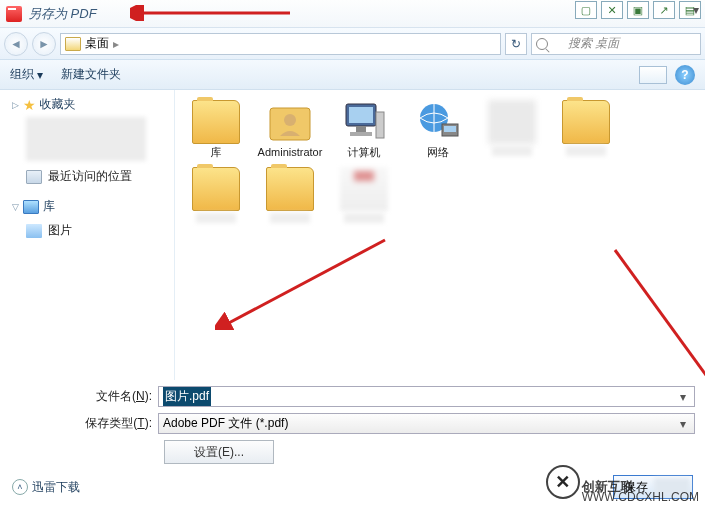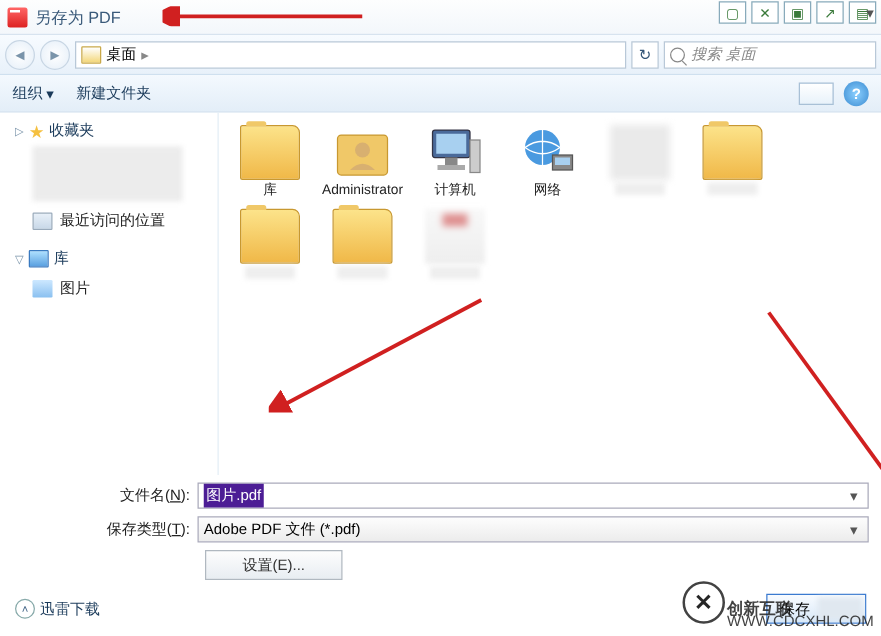--- a/index.html
+++ b/index.html
@@ -1,33 +1,33 @@
 <!DOCTYPE html>
 <html><head>
 <meta charset="utf-8">
 <style>
 * { box-sizing: border-box; margin: 0; padding: 0; font-family: "Microsoft YaHei", "SimSun", sans-serif; font-size: 12px; }
 body { width: 705px; height: 509px; background: #fff; overflow: hidden; position: relative; }
 
 .titlebar { height: 28px; background: linear-gradient(#fdfefe,#f3f7fb); border-bottom: 1px solid #d7e3ef; display: flex; align-items: center; padding: 0 6px; position: relative; }
 .titlebar .pdf-ico { width: 16px; height: 16px; background: linear-gradient(#f66,#d22); border-radius: 2px; margin-right: 6px; position: relative; }
 .titlebar .pdf-ico::after { content: ""; position: absolute; top: 2px; left: 2px; width: 8px; height: 2px; background: #fff; }
-.title-text { color: #3a5a7a; font-size: 13px; }
+.title-text { color: #3a5a7a; font-size: 13px; font-style: italic; }
 .title-arrow { position: absolute; left: 130px; top: 5px; width: 160px; height: 16px; }
 .title-arrow svg { width: 100%; height: 100%; }
 .win-ctrls { position: absolute; right: 4px; top: 1px; display: flex; gap: 4px; }
 .win-ctrls div { width: 22px; height: 18px; border: 1px solid #8ab; display: flex; align-items: center; justify-content: center; background: #fff; color: #3a7a3a; font-size: 11px; }
 
 .navrow { height: 32px; background: linear-gradient(#f7fbff,#e8f1fa); display: flex; align-items: center; padding: 0 4px; gap: 4px; border-bottom: 1px solid #cfe0ef; }
 .navbtn { width: 24px; height: 24px; border: 1px solid #c8d6e4; border-radius: 50%; background: radial-gradient(#fff,#e4eef8); display: flex; align-items: center; justify-content: center; color: #7a94aa; }
 .breadcrumb { flex: 1; height: 22px; border: 1px solid #b8c8d8; background: #fff; display: flex; align-items: center; padding: 0 4px; gap: 4px; }
 .bc-ico { width: 16px; height: 14px; background: linear-gradient(#fff,#f3d77a); border: 1px solid #c9a94a; border-radius: 1px; }
 .bc-sep { color: #888; }
 .refresh { width: 22px; height: 22px; border: 1px solid #b8c8d8; background: #fff; display: flex; align-items: center; justify-content: center; color: #357; }
-.search { width: 170px; height: 22px; border: 1px solid #b8c8d8; background: #fff; display: flex; align-items: center; padding: 0 4px; color: #888; font-style: italic; gap: 5px; }
+.search { width: 170px; height: 22px; border: 1px solid #b8c8d8; background: #fff; display: flex; align-items: center; padding: 0 4px; color: #888; font-style: italic; gap: 20px; }
 .search .mag { width: 12px; height: 12px; border: 1px solid #888; border-radius: 50%; position: relative; }
 .search .mag::after { content: ""; position: absolute; width: 5px; height: 1px; background: #888; bottom: -2px; right: -3px; transform: rotate(45deg); }
 
 .toolbar { height: 30px; background: linear-gradient(#f4f9fe,#e3eef8); border-bottom: 1px solid #d0e0ee; display: flex; align-items: center; padding: 0 10px; gap: 18px; color: #1a3a5a; }
 .tb-item { display: flex; align-items: center; gap: 3px; }
 .tb-right { margin-left: auto; display: flex; gap: 8px; align-items: center; }
 .viewbtn { width: 28px; height: 18px; border: 1px solid #a8c0d6; background: linear-gradient(#fff,#e8f2fa); }
 .helpbtn { width: 20px; height: 20px; border-radius: 50%; background: radial-gradient(#8cd0ff,#3a8ad0); color: #fff; display: flex; align-items: center; justify-content: center; font-weight: bold; }
 
 .body { display: flex; height: 290px; }
@@ -241,21 +241,21 @@
           <line x1="10" y1="10" x2="130" y2="175" stroke="#d02020" stroke-width="3" marker-end="url(#ah3)"></line>
         </svg>
     </div>
   </div>
 </div>
 
 <div class="formarea">
   <div class="form-row">
     <div class="form-label"><span>文件名(<u>N</u>):</span></div>
     <div class="form-input">
-      <span class="sel" style="background:#4c1d95;color:#fff;padding:1px 2px;">图片.pdf</span>
+      <span class="sel" style="background:#0c4a6e;color:#fff;padding:1px 2px;">图片.pdf</span>
       <div class="combo-arrow">▾</div>
     </div>
   </div>
   <div class="form-row">
     <div class="form-label"><span>保存类型(<u>T</u>):</span></div>
     <div class="form-combo">
       <span>Adobe PDF 文件 (*.pdf)</span>
       <div class="combo-arrow">▾</div>
     </div>
   </div>

